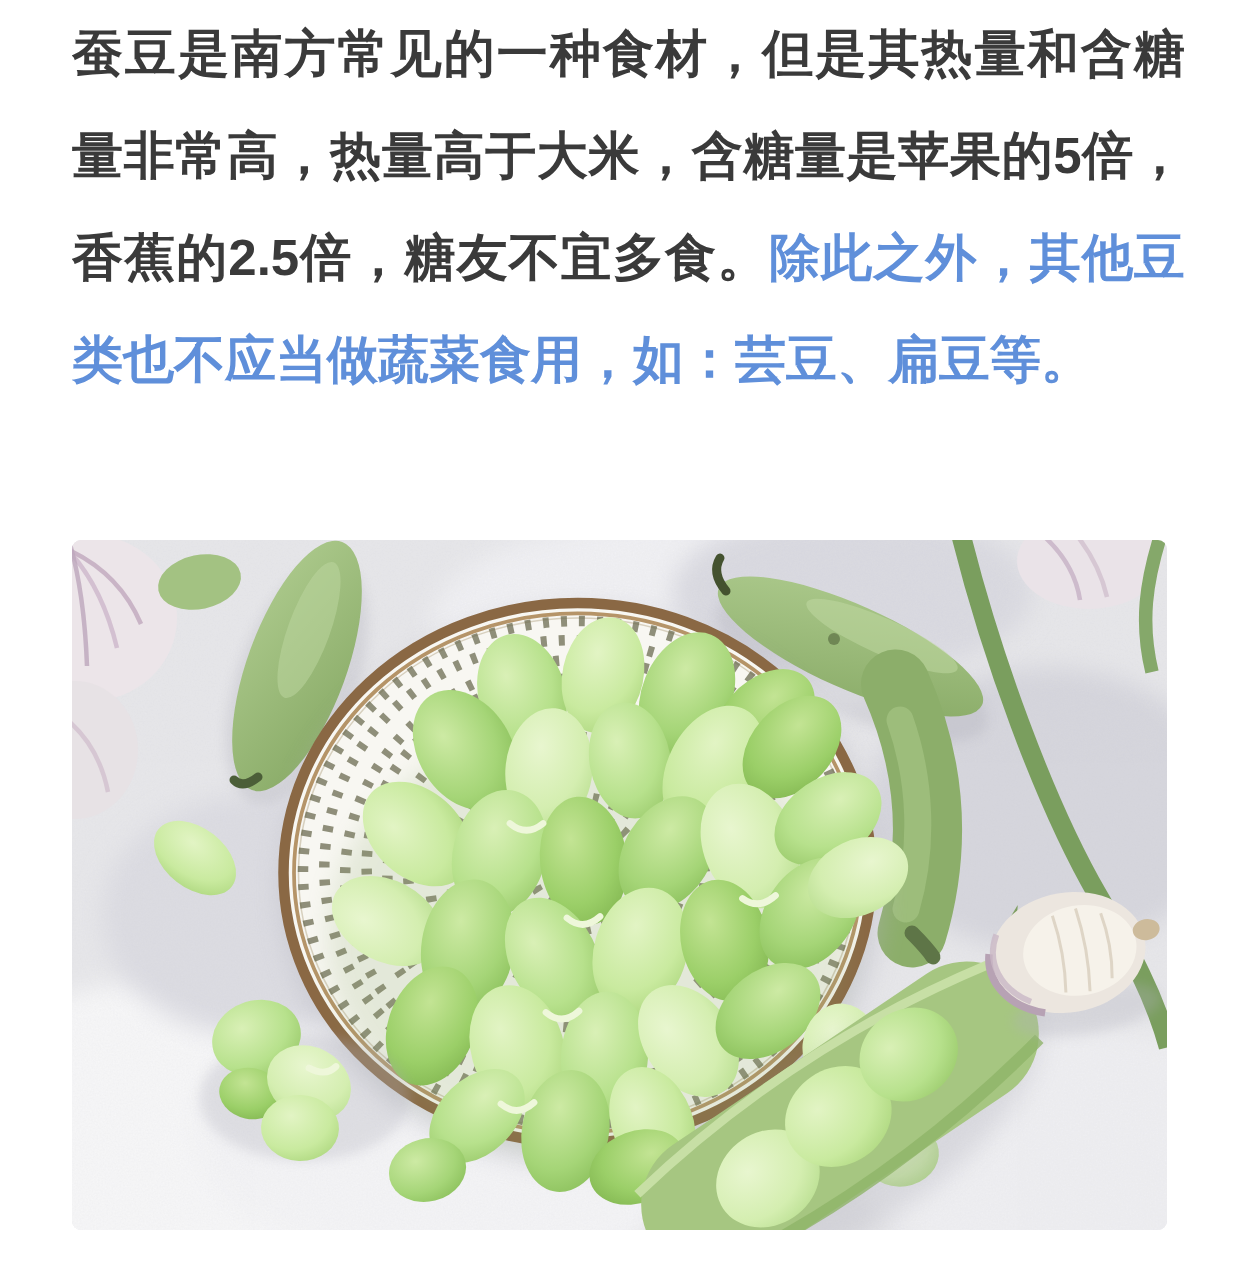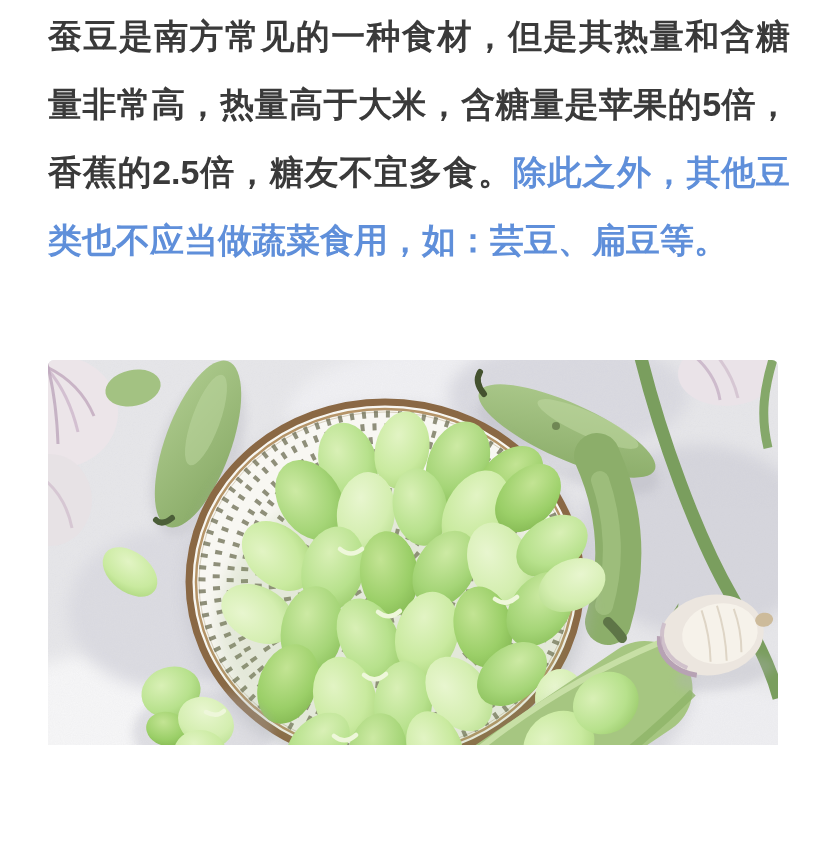--- a/index.html
+++ b/index.html
@@ -12,21 +12,21 @@
     --weave-dash:#67674c;
   }
   *{box-sizing:border-box;}
   html,body{margin:0;padding:0;}
   body{
     background:var(--page-background,#fff);
     font-family:"Liberation Sans","DejaVu Sans",sans-serif;
   }
   .page{
     width:828px;
-    height:745px;
+    height:845px;
     overflow:hidden;
     background:var(--page-background,#fff);
     border-radius:29px;
   }
   .article{
     padding:2px 38px 0 48px;
   }
   .article p{
     margin:0;
     width:742px;

